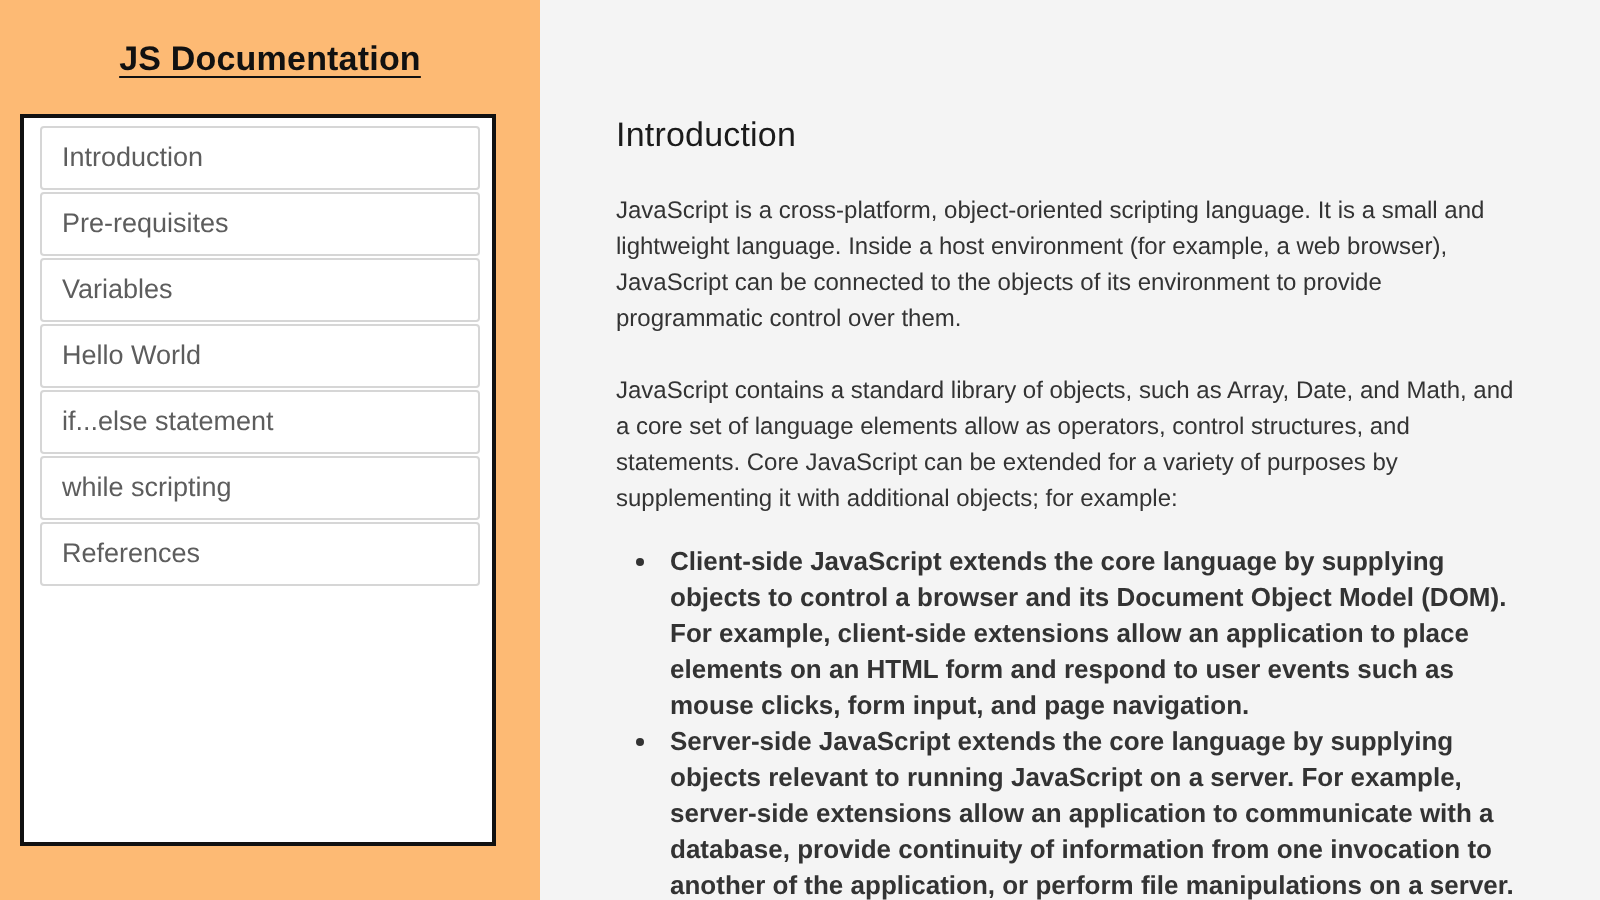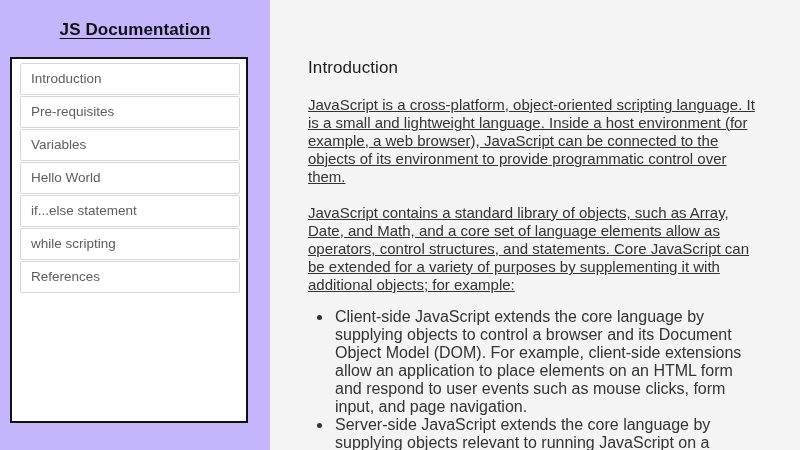--- a/index.html
+++ b/index.html
@@ -23,21 +23,21 @@
     align-items: stretch;
     background: #ffffff;
   }
 
   
   .navbar {
     position: relative;
     width: 270px;
     min-width: 270px;
     height: 450px;
-    background: #c4b5fd;
+    background: #fdba74;
     box-sizing: border-box;
   }
 
   .nav-header {
     text-align: center;
     font-size: 17px;
     font-weight: bold;
     color: #111111;
     text-decoration: underline;
     text-underline-offset: 3px;
@@ -104,40 +104,40 @@
 
   .section:first-child .section-title {
     padding-top: 58px;
   }
 
   .section-gap {
     padding-top: 52px;
   }
 
   .doc-p {
-    font-size: 15px;
+    font-size: 12px;
     line-height: 18px;
     color: #333333;
     margin: 18px 0 0 0;
     max-width: 455px;
-    text-decoration: underline;
   }
 
   .doc-list {
     margin: 14px 0 0 0;
     padding-left: 25px;
     max-width: 448px;
   }
 
   .doc-list li {
-    font-size: 16px;
+    font-size: 13px;
     line-height: 18px;
     color: #333333;
     margin: 0;
     padding-left: 2px;
+    font-weight: bold;
   }
 </style>
 </head>
 <body>
 
 <div class="page">
 
   <nav class="navbar">
     <div class="nav-header">JS Documentation</div>
 

